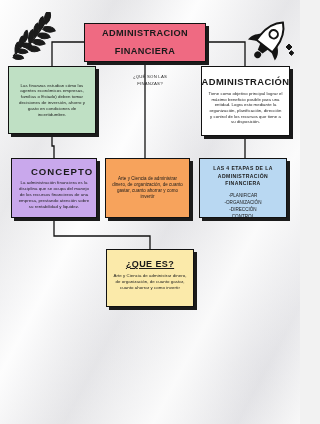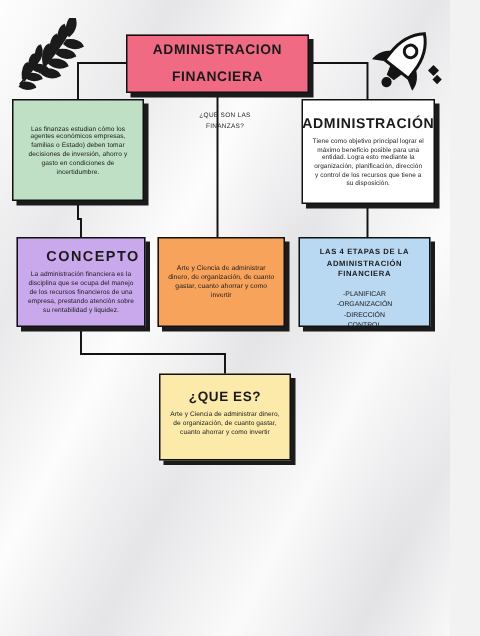--- a/index.html
+++ b/index.html
@@ -97,21 +97,21 @@
   #card-etapas .title{font-size:5.1px;line-height:1.5;margin-bottom:4px;}
   #card-etapas .list{font-size:4.6px;line-height:1.55;}
   #card-etapas .list div{white-space:nowrap;}
 
   
   #card-quees{
     left:106px;top:249px;width:88px;height:58px;
     background:#fbeaaa;
     justify-content:flex-start;padding-top:9px;
   }
-  #card-quees .title{font-size:9px;margin-bottom:4px;}
+  #card-quees .title{font-size:9px;margin-bottom:4px;text-decoration:underline;}
   #card-quees .body{font-size:4.4px;}
 
   
   #caption-finanzas{
     position:absolute;left:110px;top:74px;width:80px;
     text-align:center;font-size:4.3px;line-height:1.6;
     letter-spacing:.2px;color:#2a2a2a;
   }
   #caption-finanzas span{display:block;}
 

